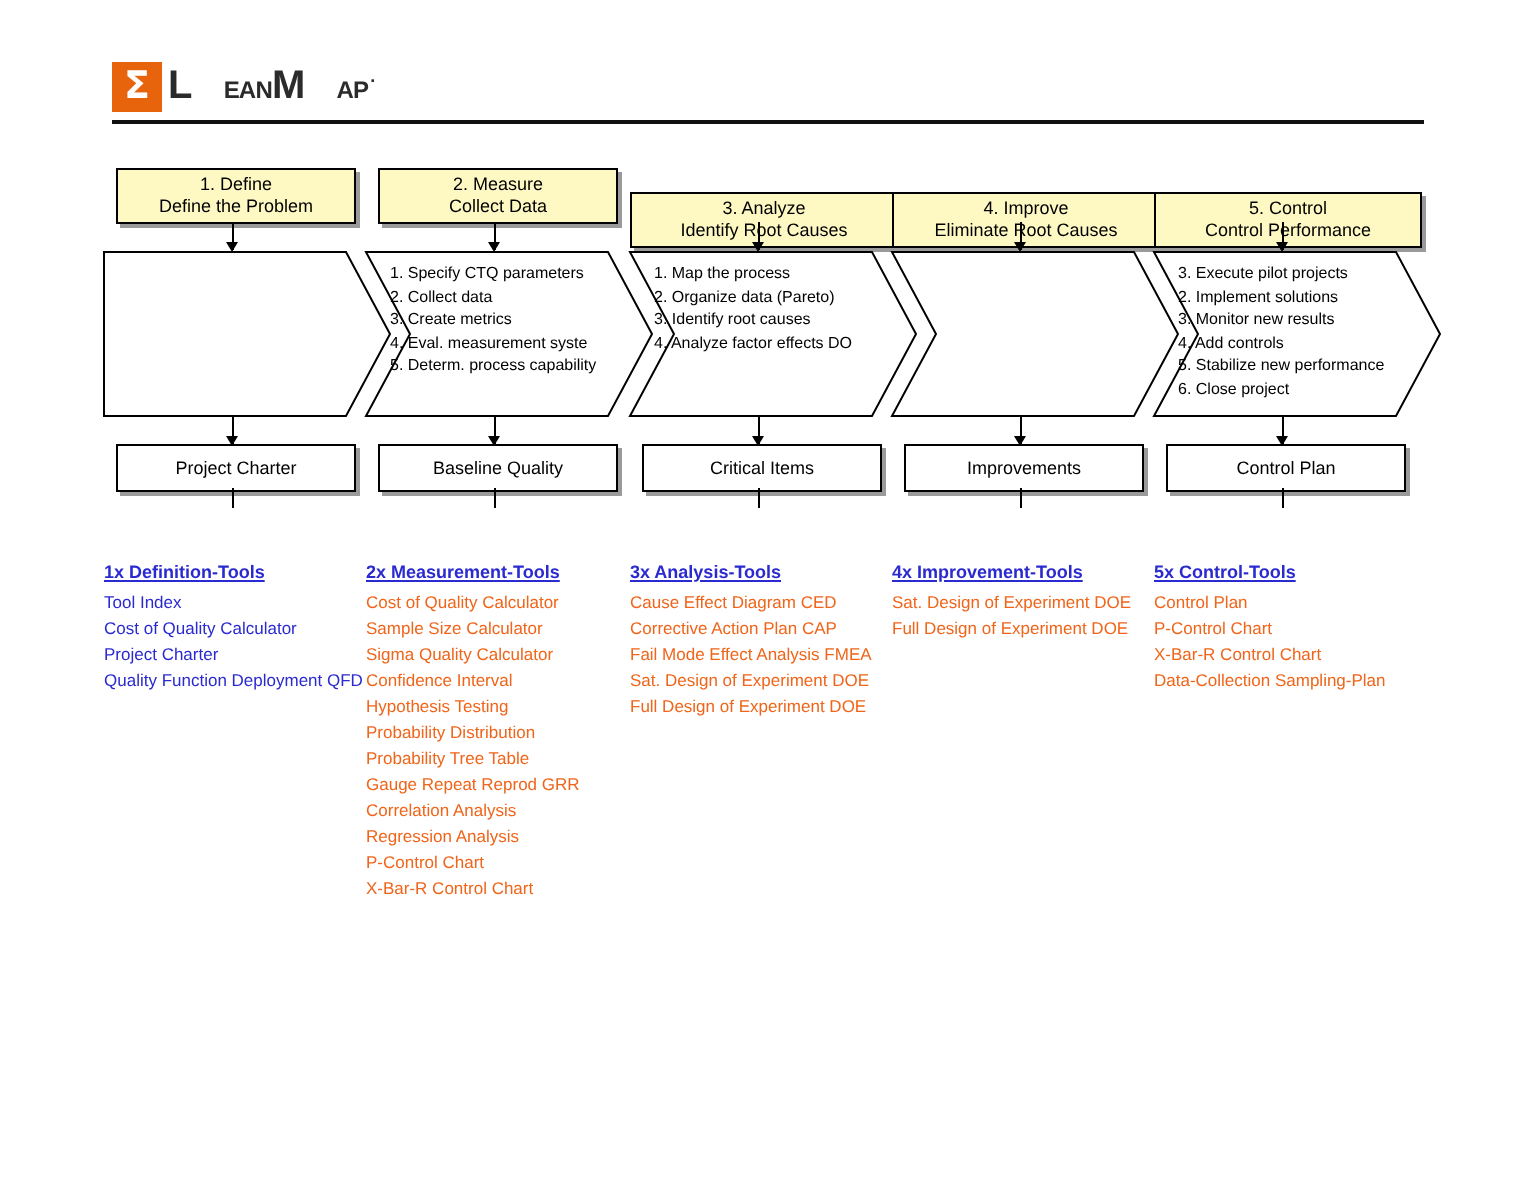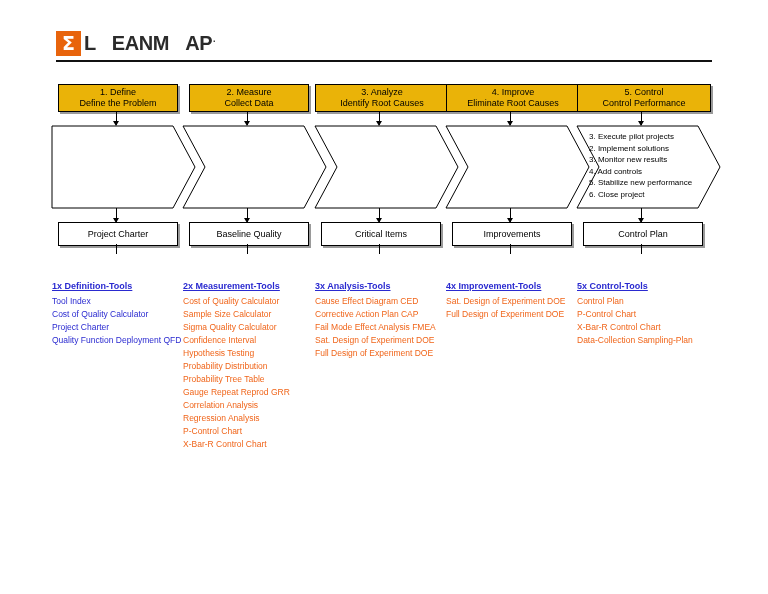--- a/index.html
+++ b/index.html
@@ -14,42 +14,42 @@
   #logo-mark{
     width:25px;height:25px;background:#E8640C;color:#fff;
     font-family:"DejaVu Sans",sans-serif;font-weight:bold;font-size:19px;
     display:flex;align-items:center;justify-content:center;line-height:1;
   }
   #logo-word{
     margin-left:3px;font-size:20px;font-weight:bold;color:#2b2b2b;
     letter-spacing:-0.4px;line-height:1;white-space:nowrap;
   }
   #logo-word .cap{font-size:20px;}
-  #logo-word .sm{font-size:20px;padding-left:16px;}
+  #logo-word .sm{font-size:12px;padding-left:16px;}
   #logo-reg{font-size:9px;color:#2b2b2b;vertical-align:super;margin-left:1px;}
   #doc-title{
     position:absolute;left:0;top:34px;width:768px;text-align:center;
     font-size:15px;font-weight:bold;letter-spacing:0.2px;
   }
   #brandbox{position:absolute;right:56px;top:31px;text-align:right;}
   #brand-link{font-size:8.5px;color:#3b37c8;text-decoration:underline;display:block;line-height:11px;}
   #brand-tag{font-size:8.5px;font-weight:bold;color:#222;display:block;line-height:11px;white-space:nowrap;}
   #header-rule{position:absolute;left:56px;top:60px;width:656px;height:2px;background:#111;}
 
   
   #process{position:absolute;left:0;top:84px;width:768px;height:180px;}
   .col{position:absolute;top:0;width:150px;}
 
   .phase-box{
     position:absolute;top:0;left:6px;width:118px;height:26px;
-    border:1px solid #000;background:#eab308;
+    border:1px solid #000;background:#fef9c3;
     box-shadow:2px 2px 0 #9a9a9a;
     display:flex;flex-direction:column;align-items:center;justify-content:center;
   }
-  .phase-box.wide{width:132px;left:0;}
+  .phase-box.wide{width:132px;left:0;margin-top:12px;}
   .phase-l1{font-size:9px;line-height:11px;}
   .phase-l2{font-size:9px;line-height:11px;white-space:nowrap;text-align:center;}
 
   .arrow-down{position:absolute;left:64px;width:1px;background:#000;}
   .arrow-down .stem{position:absolute;left:0;top:0;width:1px;height:100%;background:#000;}
   .arrow-down .head{
     position:absolute;left:-3px;bottom:-1px;width:0;height:0;
     border-left:3.5px solid transparent;border-right:3.5px solid transparent;
     border-top:5px solid #000;
   }
@@ -129,20 +129,27 @@
         <div class="phase-l2">Collect Data</div>
       </div>
       <div class="arrow-down arrow-a">
         <div class="stem"></div>
         <div class="head"></div>
       </div>
       <div class="chev notched" style="width: 143px;">
         <svg width="146" height="85">
           <polygon points="0,0 121,0 143,41 121,82 0,82 22,41" fill="#ffffff" stroke="#000000" stroke-width="1"></polygon>
         </svg>
+        <ul>
+          <li>1. Specify CTQ parameters</li>
+          <li>2. Collect data</li>
+          <li>3. Create metrics</li>
+          <li>4. Eval. measurement syste</li>
+          <li>5. Determ. process capability</li>
+        </ul>
       </div>
       <div class="out-box">Baseline Quality</div>
       <div class="arrow-down" style="top: 124px; height: 14px;">
         <div class="stem"></div>
         <div class="head"></div>
       </div>
       <div class="arrow-down" style="top: 160px; height: 10px;">
         <div class="stem"></div>
       </div>
     </div>
@@ -152,20 +159,26 @@
         <div class="phase-l2">Identify Root Causes</div>
       </div>
       <div class="arrow-down arrow-a">
         <div class="stem"></div>
         <div class="head"></div>
       </div>
       <div class="chev notched" style="width: 143px;">
         <svg width="146" height="85">
           <polygon points="0,0 121,0 143,41 121,82 0,82 22,41" fill="#ffffff" stroke="#000000" stroke-width="1"></polygon>
         </svg>
+        <ul>
+          <li>1. Map the process</li>
+          <li>2. Organize data (Pareto)</li>
+          <li>3. Identify root causes</li>
+          <li>4. Analyze factor effects DO</li>
+        </ul>
       </div>
       <div class="out-box">Critical Items</div>
       <div class="arrow-down" style="top: 124px; height: 14px;">
         <div class="stem"></div>
         <div class="head"></div>
       </div>
       <div class="arrow-down" style="top: 160px; height: 10px;">
         <div class="stem"></div>
       </div>
     </div>

